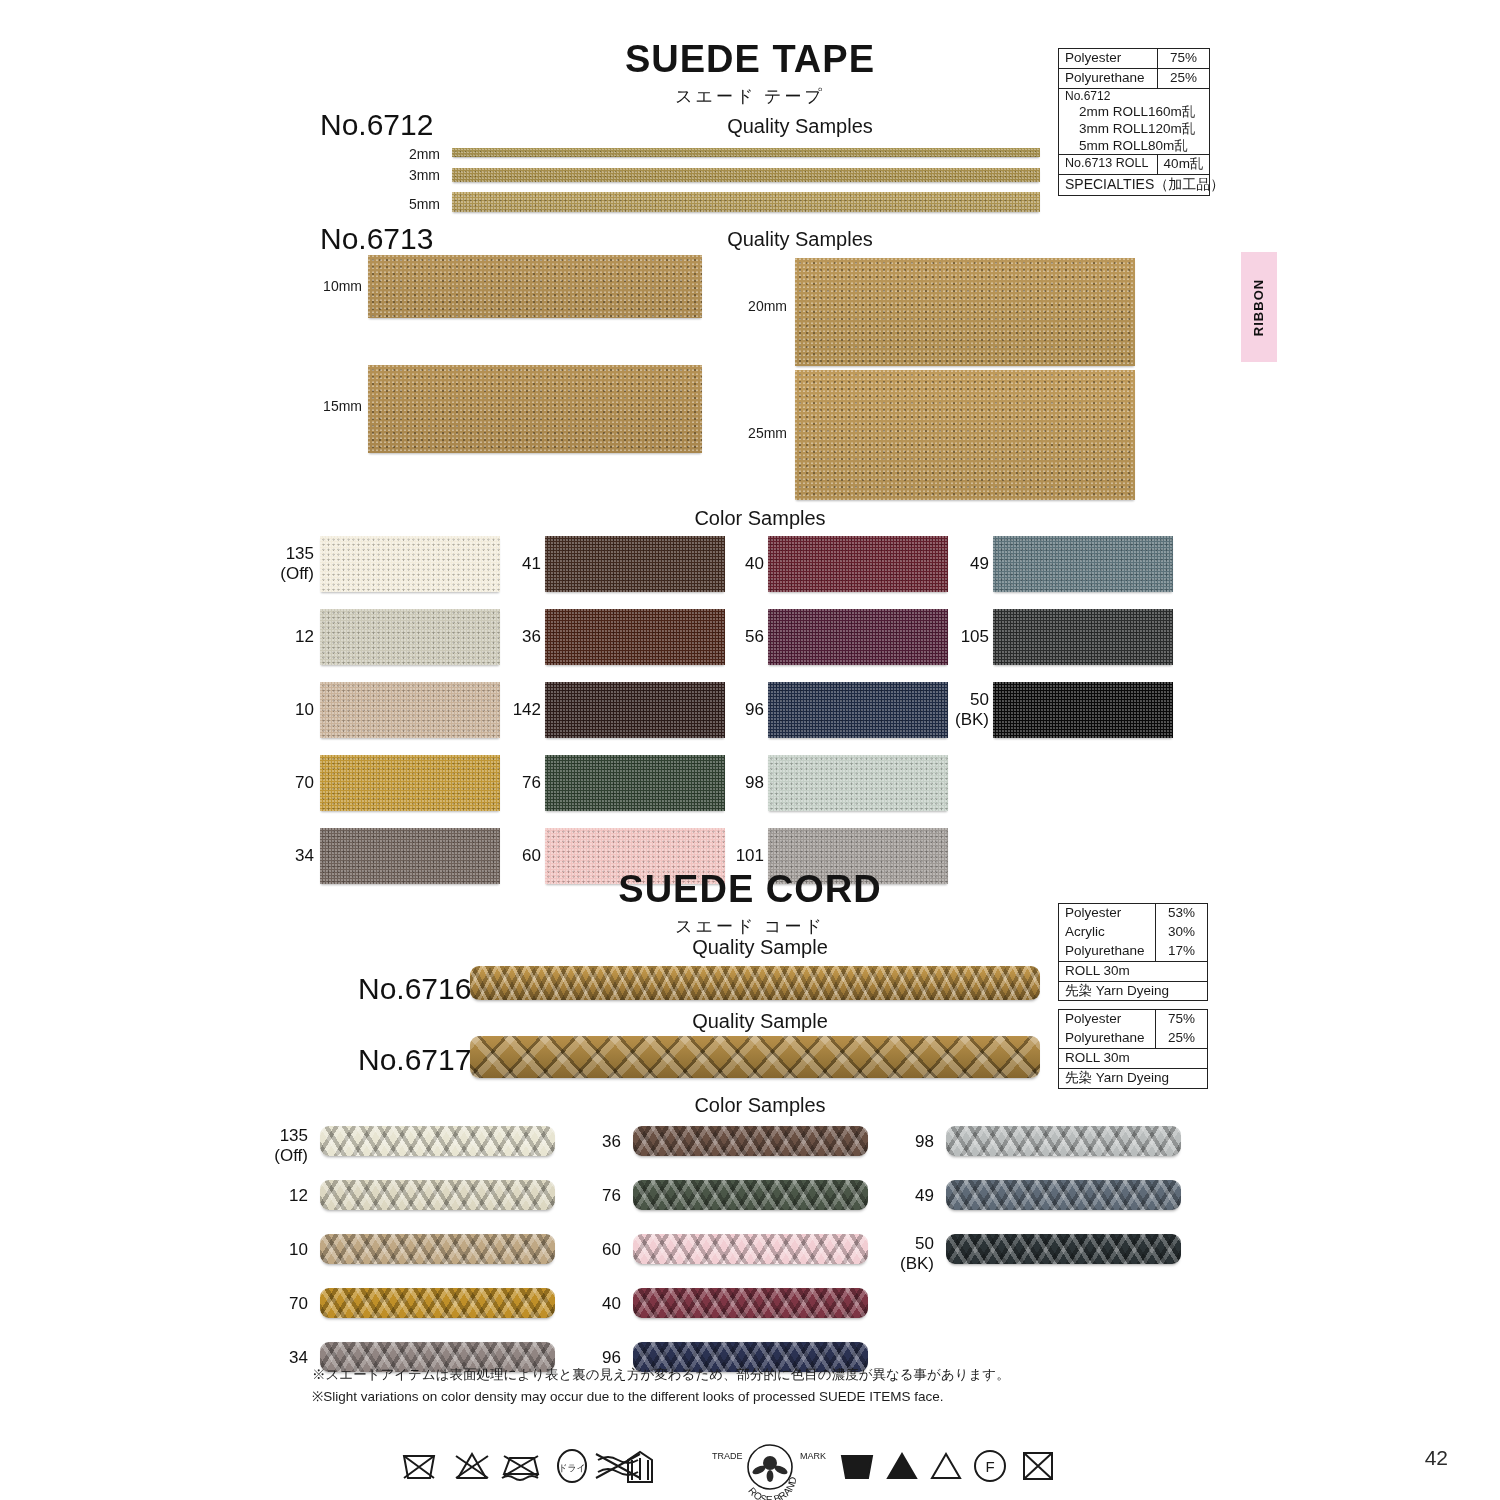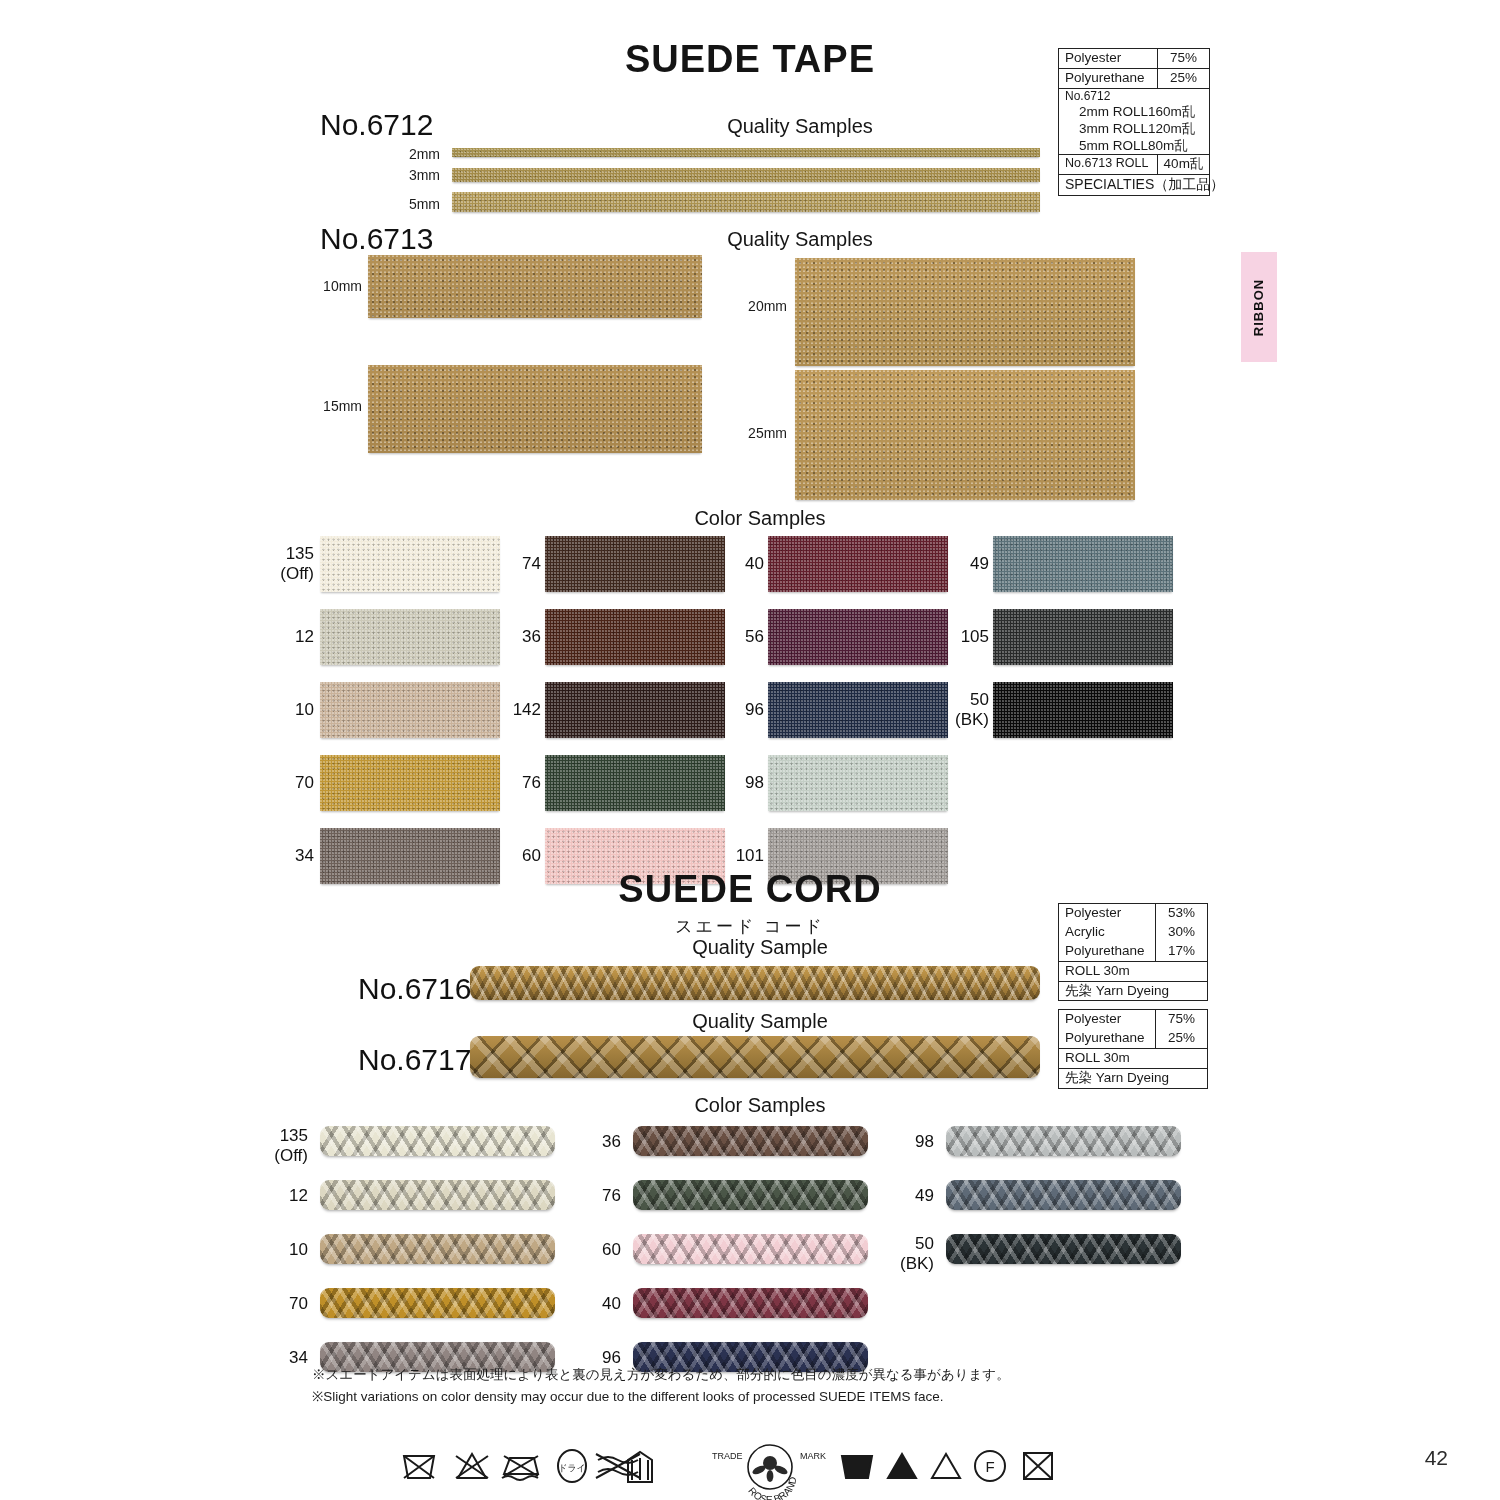--- a/index.html
+++ b/index.html
@@ -81,20 +81,21 @@
 <body>
 
 <div class="page">
 
   <div class="ribbon-tab">
     <span>RIBBON</span>
   </div>
 
   <div style="position:absolute;left:400px;top:38px;width:700px;">
     <div class="h1">SUEDE TAPE</div>
+    <div class="h1-jp">スエード テープ</div>
   </div>
 
   <div class="spec" style="left:1058px;top:48px;width:152px;">
     <div class="row">
       <div class="k">Polyester</div>
       <div class="v">75%</div>
     </div>
     <div class="row">
       <div class="k">Polyurethane</div>
       <div class="v">25%</div>
@@ -166,21 +167,21 @@
       <div class="code" style="position: absolute; left: 278px; top: 544px; width: 36px;"><span>135</span><small>(Off)</small></div>
       <div class="sw" style="left: 320px; top: 536px; width: 180px; height: 56px; background-image: radial-gradient(circle at 25% 35%, rgba(255, 255, 255, 0.3) 0.9px, transparent 1.2px), radial-gradient(circle at 70% 72%, rgba(0, 0, 0, 0.26) 0.9px, transparent 1.2px), linear-gradient(rgb(242, 236, 220), rgb(242, 236, 220)); background-size: 3px 3px, 5px 5px, 100% 100%;"></div>
       <div class="code" style="position: absolute; left: 278px; top: 627px; width: 36px;"><span>12</span></div>
       <div class="sw" style="left: 320px; top: 609px; width: 180px; height: 56px; background-image: radial-gradient(circle at 25% 35%, rgba(255, 255, 255, 0.3) 0.9px, transparent 1.2px), radial-gradient(circle at 70% 72%, rgba(0, 0, 0, 0.26) 0.9px, transparent 1.2px), linear-gradient(rgb(204, 201, 184), rgb(204, 201, 184)); background-size: 3px 3px, 5px 5px, 100% 100%;"></div>
       <div class="code" style="position: absolute; left: 278px; top: 700px; width: 36px;"><span>10</span></div>
       <div class="sw" style="left: 320px; top: 682px; width: 180px; height: 56px; background-image: radial-gradient(circle at 25% 35%, rgba(255, 255, 255, 0.3) 0.9px, transparent 1.2px), radial-gradient(circle at 70% 72%, rgba(0, 0, 0, 0.26) 0.9px, transparent 1.2px), linear-gradient(rgb(201, 178, 154), rgb(201, 178, 154)); background-size: 3px 3px, 5px 5px, 100% 100%;"></div>
       <div class="code" style="position: absolute; left: 278px; top: 773px; width: 36px;"><span>70</span></div>
       <div class="sw" style="left: 320px; top: 755px; width: 180px; height: 56px; background-image: radial-gradient(circle at 25% 35%, rgba(255, 255, 255, 0.3) 0.9px, transparent 1.2px), radial-gradient(circle at 70% 72%, rgba(0, 0, 0, 0.26) 0.9px, transparent 1.2px), linear-gradient(rgb(192, 150, 52), rgb(192, 150, 52)); background-size: 3px 3px, 5px 5px, 100% 100%;"></div>
       <div class="code" style="position: absolute; left: 278px; top: 846px; width: 36px;"><span>34</span></div>
       <div class="sw" style="left: 320px; top: 828px; width: 180px; height: 56px; background-image: radial-gradient(circle at 25% 35%, rgba(255, 255, 255, 0.3) 0.9px, transparent 1.2px), radial-gradient(circle at 70% 72%, rgba(0, 0, 0, 0.26) 0.9px, transparent 1.2px), linear-gradient(rgb(109, 96, 89), rgb(109, 96, 89)); background-size: 3px 3px, 5px 5px, 100% 100%;"></div>
-      <div class="code" style="position: absolute; left: 505px; top: 554px; width: 36px;"><span>74</span></div>
+      <div class="code" style="position: absolute; left: 505px; top: 554px; width: 36px;"><span>41</span></div>
       <div class="sw" style="left: 545px; top: 536px; width: 180px; height: 56px; background-image: radial-gradient(circle at 25% 35%, rgba(255, 255, 255, 0.3) 0.9px, transparent 1.2px), radial-gradient(circle at 70% 72%, rgba(0, 0, 0, 0.26) 0.9px, transparent 1.2px), linear-gradient(rgb(64, 41, 31), rgb(64, 41, 31)); background-size: 3px 3px, 5px 5px, 100% 100%;"></div>
       <div class="code" style="position: absolute; left: 505px; top: 627px; width: 36px;"><span>36</span></div>
       <div class="sw" style="left: 545px; top: 609px; width: 180px; height: 56px; background-image: radial-gradient(circle at 25% 35%, rgba(255, 255, 255, 0.3) 0.9px, transparent 1.2px), radial-gradient(circle at 70% 72%, rgba(0, 0, 0, 0.26) 0.9px, transparent 1.2px), linear-gradient(rgb(74, 35, 23), rgb(74, 35, 23)); background-size: 3px 3px, 5px 5px, 100% 100%;"></div>
       <div class="code" style="position: absolute; left: 505px; top: 700px; width: 36px;"><span>142</span></div>
       <div class="sw" style="left: 545px; top: 682px; width: 180px; height: 56px; background-image: radial-gradient(circle at 25% 35%, rgba(255, 255, 255, 0.3) 0.9px, transparent 1.2px), radial-gradient(circle at 70% 72%, rgba(0, 0, 0, 0.26) 0.9px, transparent 1.2px), linear-gradient(rgb(46, 29, 26), rgb(46, 29, 26)); background-size: 3px 3px, 5px 5px, 100% 100%;"></div>
       <div class="code" style="position: absolute; left: 505px; top: 773px; width: 36px;"><span>76</span></div>
       <div class="sw" style="left: 545px; top: 755px; width: 180px; height: 56px; background-image: radial-gradient(circle at 25% 35%, rgba(255, 255, 255, 0.3) 0.9px, transparent 1.2px), radial-gradient(circle at 70% 72%, rgba(0, 0, 0, 0.26) 0.9px, transparent 1.2px), linear-gradient(rgb(47, 64, 48), rgb(47, 64, 48)); background-size: 3px 3px, 5px 5px, 100% 100%;"></div>
       <div class="code" style="position: absolute; left: 505px; top: 846px; width: 36px;"><span>60</span></div>
       <div class="sw" style="left: 545px; top: 828px; width: 180px; height: 56px; background-image: radial-gradient(circle at 25% 35%, rgba(255, 255, 255, 0.3) 0.9px, transparent 1.2px), radial-gradient(circle at 70% 72%, rgba(0, 0, 0, 0.26) 0.9px, transparent 1.2px), linear-gradient(rgb(240, 195, 192), rgb(240, 195, 192)); background-size: 3px 3px, 5px 5px, 100% 100%;"></div>
       <div class="code" style="position: absolute; left: 728px; top: 554px; width: 36px;"><span>40</span></div>

